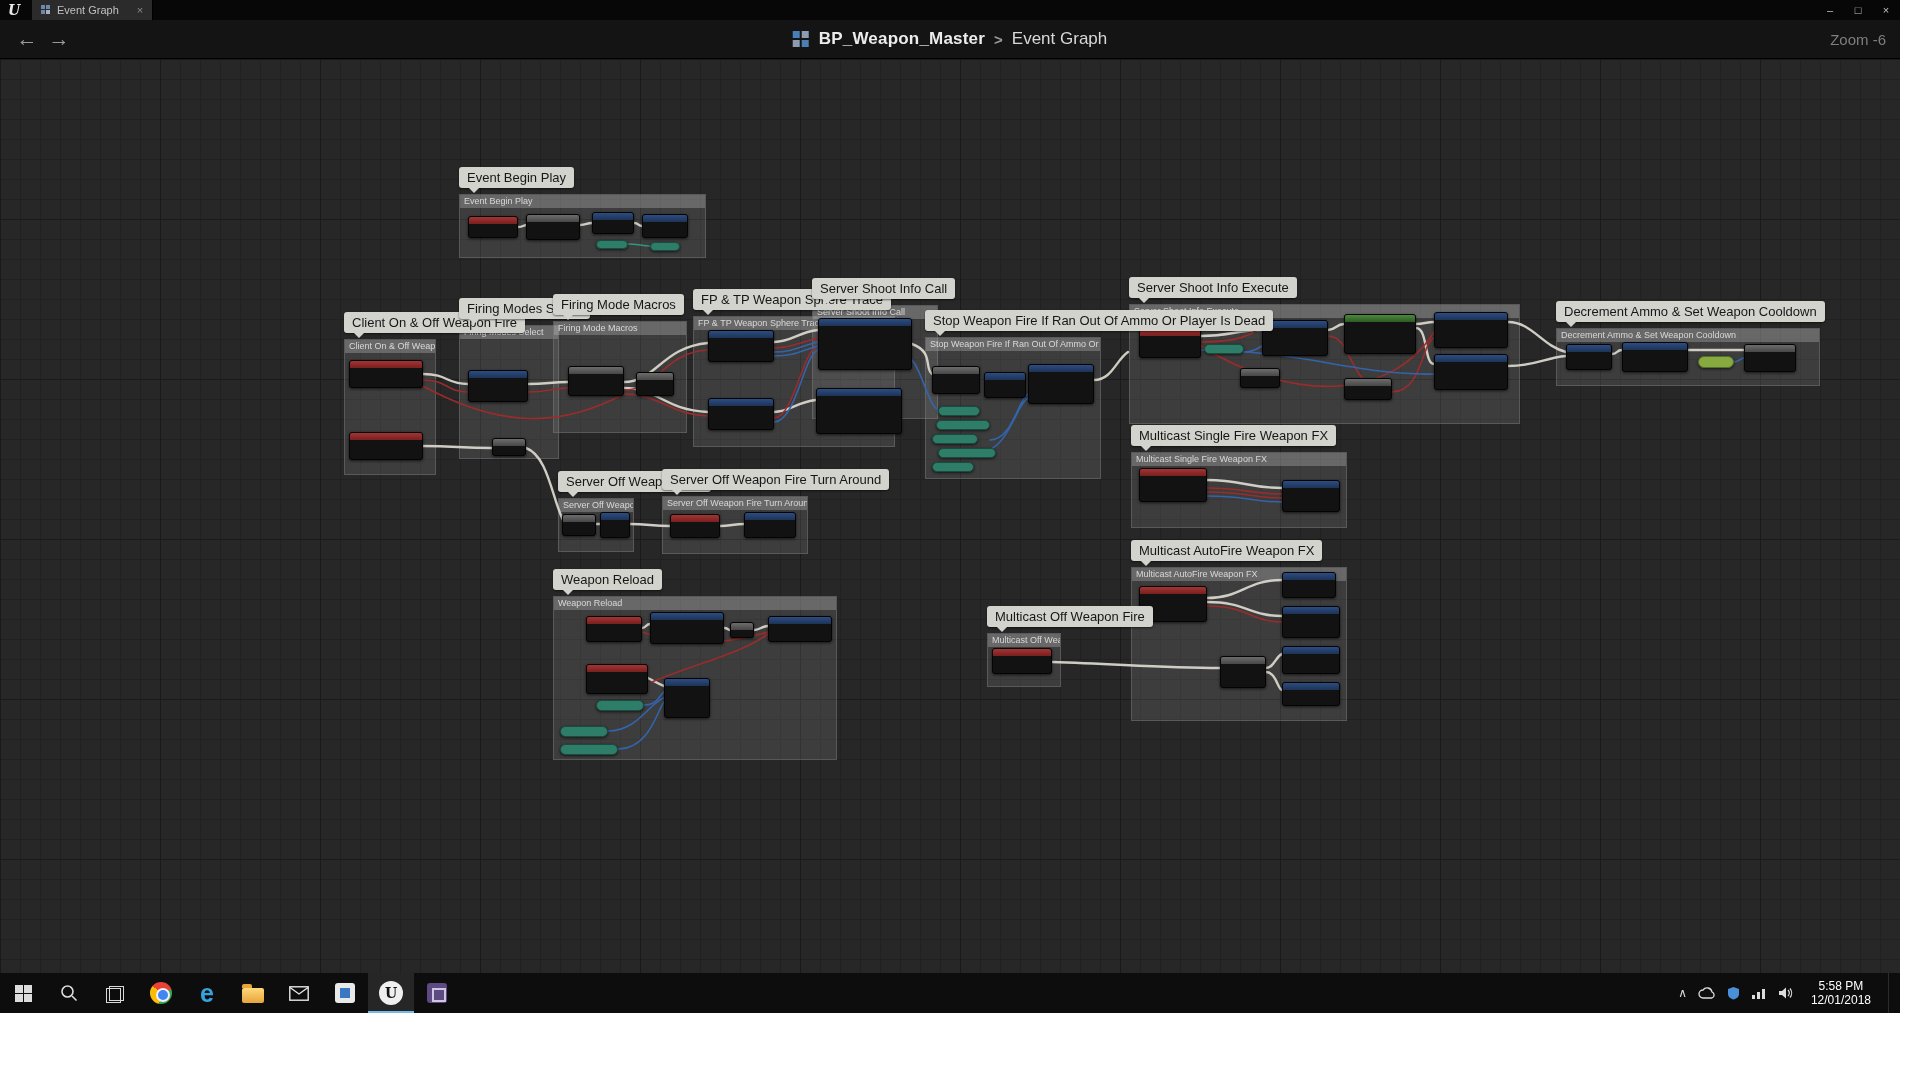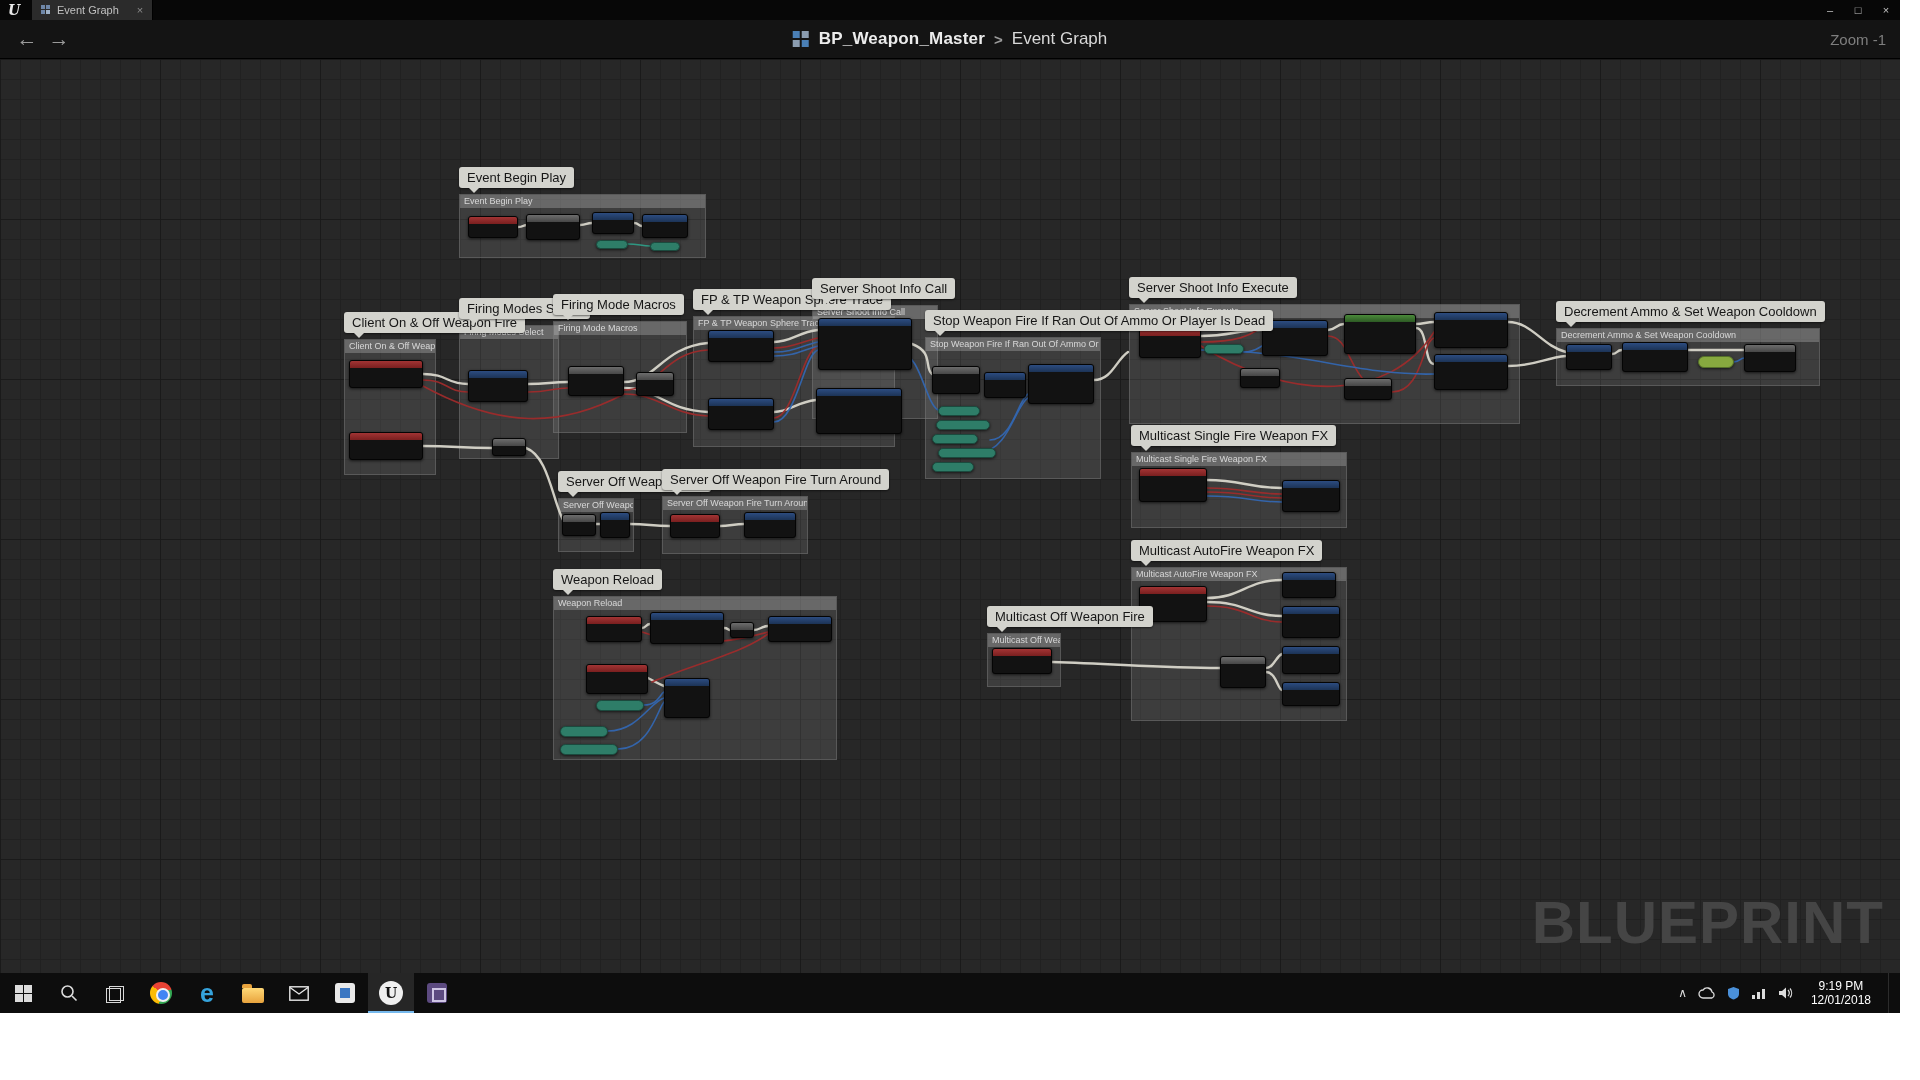--- a/index.html
+++ b/index.html
@@ -133,21 +133,21 @@
       <span class="bc-icon">
           <i></i>
           <i></i>
           <i></i>
           <i></i>
         </span>
       <span class="bc-asset">BP_Weapon_Master</span>
       <span class="bc-sep">&gt;</span>
       <span class="bc-page">Event Graph</span>
     </div>
-    <span class="zoom">Zoom -1</span>
+    <span class="zoom">Zoom -6</span>
   </div>
 
   <div class="canvas">
     <div class="layer lboxes">
         <div class="comment-box" style="left: 459px; top: 135px; width: 247px; height: 64px;">
           <div class="strip">Event Begin Play</div>
         </div>
         <div class="comment-box" style="left: 344px; top: 280px; width: 92px; height: 136px;">
           <div class="strip">Client On &amp; Off Weapon Fire</div>
         </div>
@@ -328,21 +328,20 @@
         <div class="comment-bubble" style="left: 925px; top: 251px;">Stop Weapon Fire If Ran Out Of Ammo Or Player Is Dead</div>
         <div class="comment-bubble" style="left: 1129px; top: 218px;">Server Shoot Info Execute</div>
         <div class="comment-bubble" style="left: 1556px; top: 242px;">Decrement Ammo &amp; Set Weapon Cooldown</div>
         <div class="comment-bubble" style="left: 1131px; top: 366px;">Multicast Single Fire Weapon FX</div>
         <div class="comment-bubble" style="left: 1131px; top: 481px;">Multicast AutoFire Weapon FX</div>
         <div class="comment-bubble" style="left: 987px; top: 547px;">Multicast Off Weapon Fire</div>
         <div class="comment-bubble" style="left: 558px; top: 412px;">Server Off Weapon Fire</div>
         <div class="comment-bubble" style="left: 662px; top: 410px;">Server Off Weapon Fire Turn Around</div>
         <div class="comment-bubble" style="left: 553px; top: 510px;">Weapon Reload</div>
       </div>
-    <div class="watermark">BLUEPRINT</div>
   </div>
 
   <div class="taskbar">
     <div class="tb">
         <span class="win-logo">
           <i></i>
           <i></i>
           <i></i>
           <i></i>
         </span>
@@ -392,20 +391,20 @@
       <svg width="16" height="12" viewBox="0 0 16 12">
           <rect x="1" y="8" width="3" height="4" fill="#dcdcdc"></rect>
           <rect x="6" y="5" width="3" height="7" fill="#dcdcdc"></rect>
           <rect x="11" y="2" width="3" height="10" fill="#dcdcdc"></rect>
         </svg>
       <svg width="16" height="14" viewBox="0 0 16 14">
           <polygon points="1,5 4,5 8,1.5 8,12.5 4,9 1,9" fill="#dcdcdc"></polygon>
           <path d="M10 4 a4.5 4.5 0 0 1 0 6 M12 2.5 a7 7 0 0 1 0 9" fill="none" stroke="#dcdcdc" stroke-width="1.2"></path>
         </svg>
       <div class="clock">
-        <div>9:19 PM</div>
+        <div>5:58 PM</div>
         <div>12/01/2018</div>
       </div>
       <div class="show-desktop"></div>
     </div>
   </div>
 
 </div>
 
 </body></html>

